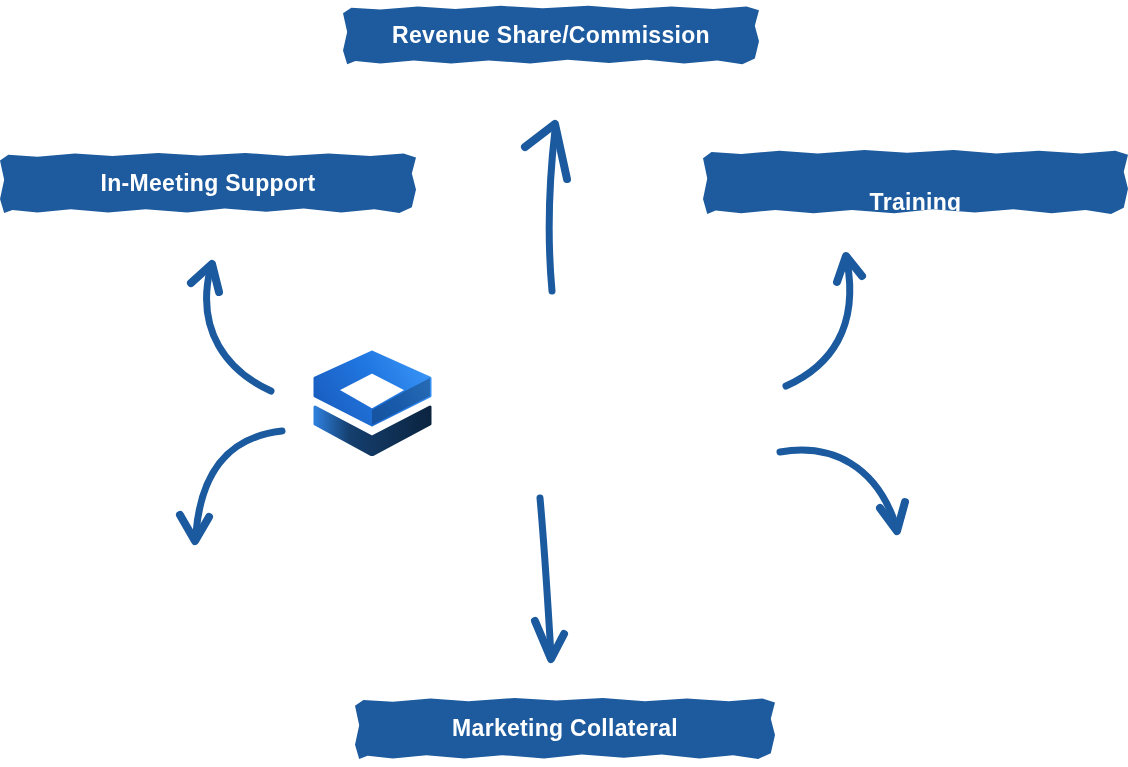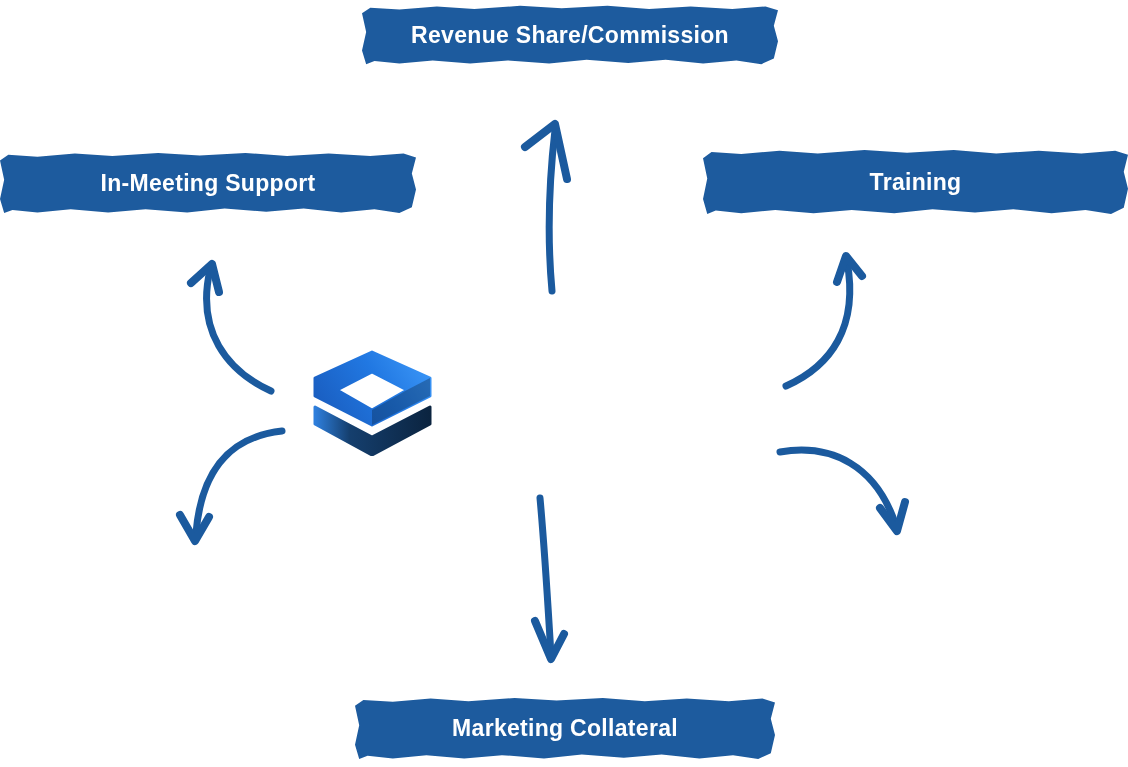--- a/index.html
+++ b/index.html
@@ -40,23 +40,23 @@
       17% 91%, 9% 96%, 3% 92%, 1% 97%, 0% 75%, 1% 45%
     );
   }
   .banner-label{
     color:var(--banner-text,#ffffff);
     font-size:23px;
     font-weight:700;
     letter-spacing:0.3px;
     white-space:nowrap;
   }
-  .pos-revenue   {left:362px; top:4px;   width:416px; height:62px;}
+  .pos-revenue   {left:343px; top:4px;   width:416px; height:62px;}
   .pos-inmeeting {left:0px;   top:151px; width:416px; height:64px;}
-  .pos-training  {left:703px; top:148px; width:425px; height:68px;}
+  .pos-training  {left:703px; top:148px; width:425px; height:68px;align-items:flex-end;}
   .pos-onsite    {left:16px;  top:567px; width:419px; height:68px;}
   .pos-webinars  {left:689px; top:557px; width:414px; height:68px;}
   .pos-marketing {left:355px; top:696px; width:420px; height:65px;}
   .logo{position:absolute;left:312px;top:350px;width:120px;height:106px;}
 </style>
 </head>
 <body>
 
 <div class="stage">
 

